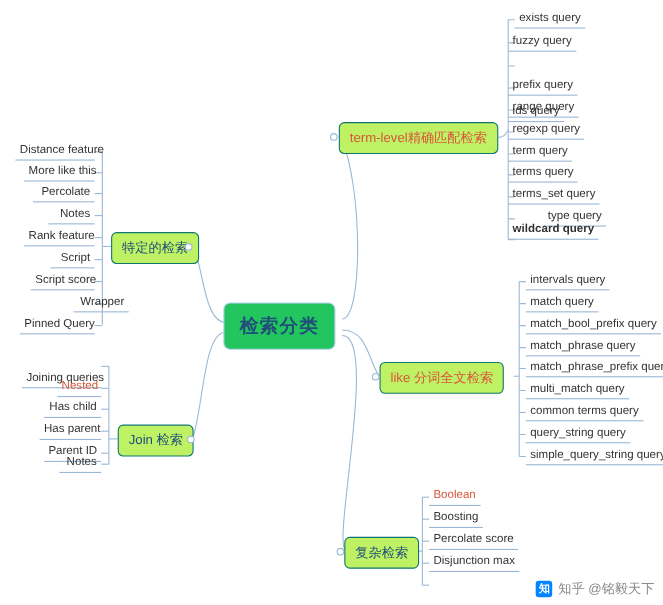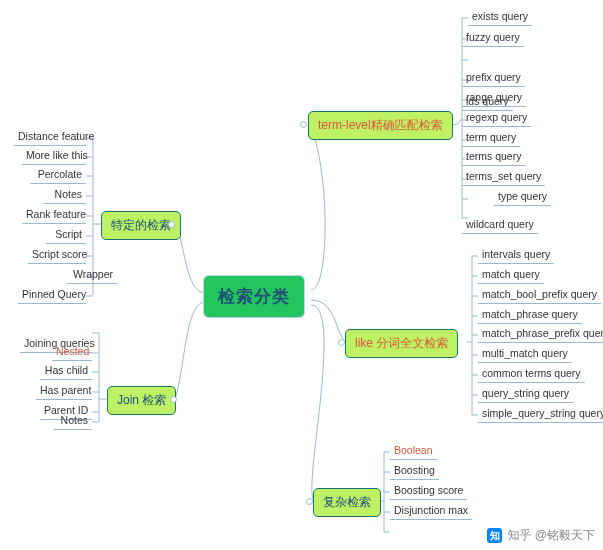--- a/index.html
+++ b/index.html
@@ -168,21 +168,21 @@
   <div class="node leaf" style="left:468px;top:8px;">exists query</div>
   <div class="node leaf" style="left:462px;top:29px;">fuzzy query</div>
   <div class="node leaf" style="left:462px;top:49px;margin-top:44px;">ids query</div>
   <div class="node leaf" style="left:462px;top:69px;">prefix query</div>
   <div class="node leaf" style="left:462px;top:89px;">range query</div>
   <div class="node leaf" style="left:462px;top:109px;">regexp query</div>
   <div class="node leaf" style="left:462px;top:129px;">term query</div>
   <div class="node leaf" style="left:462px;top:148px;">terms query</div>
   <div class="node leaf" style="left:462px;top:168px;">terms_set query</div>
   <div class="node leaf" style="left:462px;top:188px;margin-left:32px;">type query</div>
-  <div class="node leaf" style="left:462px;top:216px;">wildcard query</div>
+  <div class="node leaf" style="left:462px;top:200px;font-weight:bold;">wildcard query</div>
 
   <div class="node leaf" style="left:14px;top:128px;width:72px;text-align:right;">Distance feature</div>
   <div class="node leaf" style="left:22px;top:147px;width:64px;text-align:right;">More like this</div>
   <div class="node leaf" style="left:30px;top:166px;width:56px;text-align:right;">Percolate</div>
   <div class="node leaf" style="left:44px;top:186px;width:42px;text-align:right;">Notes</div>
   <div class="node leaf" style="left:22px;top:206px;width:64px;text-align:right;">Rank feature</div>
   <div class="node leaf" style="left:46px;top:226px;width:40px;text-align:right;">Script</div>
   <div class="node leaf" style="left:28px;top:246px;width:58px;text-align:right;">Script score</div>
   <div class="node leaf" style="left:36px;top:266px;width:50px;text-align:right;margin-left:31px;">Wrapper</div>
   <div class="node leaf" style="left:18px;top:286px;width:68px;text-align:right;">Pinned Query</div>
@@ -199,20 +199,20 @@
   <div class="node leaf" style="left:478px;top:286px;">match_bool_prefix query</div>
   <div class="node leaf" style="left:478px;top:306px;">match_phrase query</div>
   <div class="node leaf" style="left:478px;top:325px;">match_phrase_prefix query</div>
   <div class="node leaf" style="left:478px;top:365px;">common terms query</div>
   <div class="node leaf" style="left:478px;top:345px;">multi_match query</div>
   <div class="node leaf" style="left:478px;top:385px;">query_string query</div>
   <div class="node leaf" style="left:478px;top:405px;">simple_query_string query</div>
 
   <div class="node leaf red" style="left:390px;top:442px;">Boolean</div>
   <div class="node leaf" style="left:390px;top:462px;">Boosting</div>
-  <div class="node leaf" style="left:390px;top:482px;">Boosting score</div>
+  <div class="node leaf" style="left:390px;top:482px;">Percolate score</div>
   <div class="node leaf" style="left:390px;top:502px;">Disjunction max</div>
 
   <div class="watermark">
     <span class="wm-logo">知</span>
     <span>知乎 @铭毅天下</span>
   </div>
 </div>
 
 </body></html>

